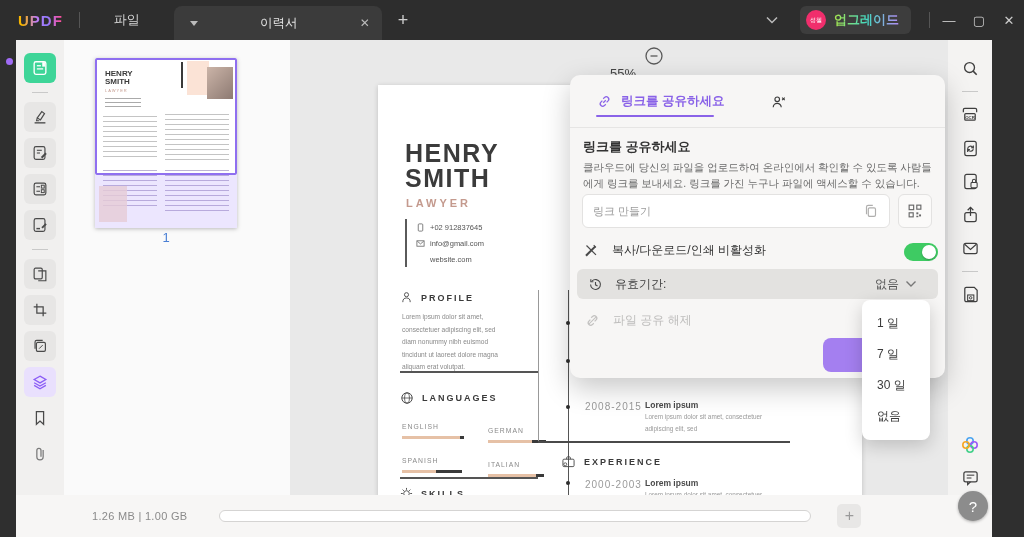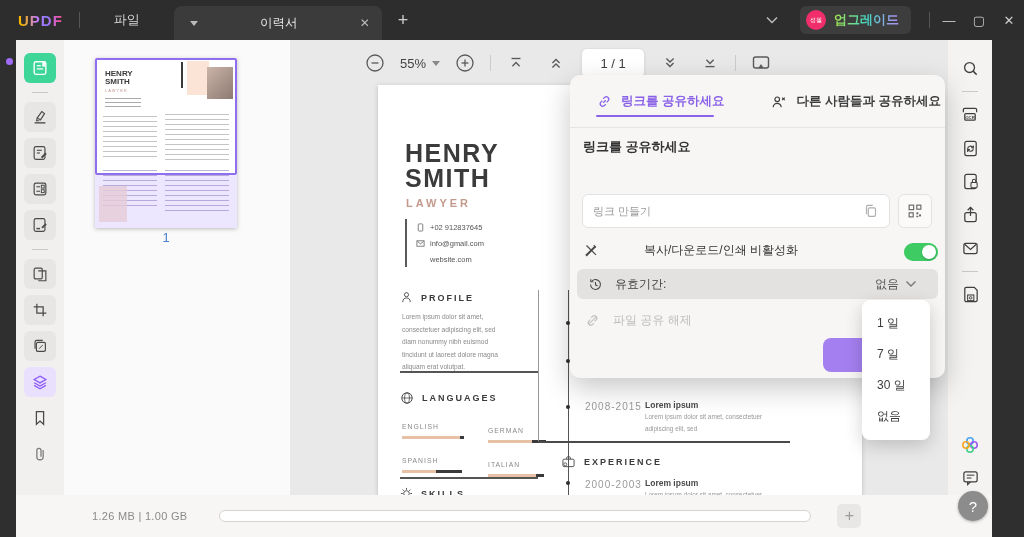--- a/index.html
+++ b/index.html
@@ -43,21 +43,21 @@
   .sideicon.active-purple{background:#e9e0fd;}
   .side-div{width:16px;height:1px;background:#c9c9c9;margin:6px 0;}
   .ic{display:block;}
   
   .thumbs{left:64px;top:40px;width:226px;height:455px;background:#fafafa;}
   .thumb-card{left:95px;top:58px;width:142px;height:170px;background:#fff;box-shadow:0 1px 4px rgba(0,0,0,.25);}
   .mini-viewport{left:95px;top:58px;width:142px;height:117px;border:2px solid #8f6ff0;border-radius:2px;}
   .mini-overlay{left:95px;top:175px;width:142px;height:53px;background:rgba(167,139,250,.22);}
   .thumb-num{left:95px;top:230px;width:142px;text-align:center;font-size:13px;color:#4a7fd4;}
   
-  .toolbar{left:290px;top:46px;width:658px;height:34px;display:flex;align-items:center;color:#4a4a4a;}
+  .toolbar{left:290px;top:46px;width:658px;height:34px;display:flex;align-items:center;color:#4a4a4a;flex-direction:column;}
   .tool-btn{display:flex;align-items:center;justify-content:center;width:30px;height:30px;}
   .zoom-val{font-size:13px;color:#444;margin:0 2px 0 10px;}
   .zoom-caret{width:0;height:0;border-left:4px solid transparent;border-right:4px solid transparent;border-top:5px solid #888;margin:0 10px 0 4px;}
   .tool-sep{width:1px;height:16px;background:#ccc;margin:0 10px;}
   .pagebox{width:64px;height:30px;background:#fff;border:1px solid #e0e0e0;border-radius:6px;box-shadow:0 1px 3px rgba(0,0,0,.08);
            display:flex;align-items:center;justify-content:center;font-size:13px;color:#404040;margin:0 10px;}
   
   .page{left:378px;top:85px;width:484px;height:412px;background:#fff;box-shadow:0 1px 5px rgba(0,0,0,.18);overflow:hidden;}
   .doc-name{left:27px;top:56px;font-size:25px;font-weight:bold;color:#3b3b3b;line-height:1.0;letter-spacing:1.5px;}
   .doc-role{left:28px;top:112px;font-size:11px;letter-spacing:3px;color:#c49a8e;font-weight:bold;}
@@ -411,27 +411,27 @@
             <path d="M12.5 11 L14.2 9.3 a2.9 2.9 0 0 0 -4.1 -4.1 L8.5 6.8" fill="none" stroke="#8a63e8" stroke-width="1.5"></path>
           </svg>
         <span>링크를 공유하세요</span>
       </div>
       <div class="dlg-tab unsel">
         <svg class="ic" width="18" height="16" viewBox="0 0 20 18">
             <circle cx="8" cy="6" r="2.6" fill="none" stroke="#3c3c3c" stroke-width="1.3"></circle>
             <path d="M3.5 15 a4.5 4.5 0 0 1 9 0" fill="none" stroke="#3c3c3c" stroke-width="1.3"></path>
             <path d="M13.5 4 l3 3 m0 -3 l-3 3" stroke="#3c3c3c" stroke-width="1.2"></path>
           </svg>
-        <span>다른 사람들과 공유하세요</span>
       </div>
     </div>
     <div class="tab-underline"></div>
     <div class="dlg-divider"></div>
 
     <div class="dlg-title">링크를 공유하세요</div>
+    <div class="dlg-desc">클라우드에 당신의 파일을 업로드하여 온라인에서 확인할 수 있도록 사람들에게 링크를 보내세요. 링크를 가진 누구나 파일에 액세스할 수 있습니다.</div>
 
     <input class="link-input" type="text" placeholder="링크 만들기" style="">
     <svg class="abs copy-in-input ic" width="18" height="18" viewBox="0 0 20 20">
         <rect x="7" y="6.5" width="8" height="9.5" rx="1.5" fill="none" stroke="#b0afae" stroke-width="1.3"></rect>
         <path d="M5 13.5 V5.5 A1.8 1.8 0 0 1 6.8 3.7 H12" fill="none" stroke="#b0afae" stroke-width="1.3"></path>
       </svg>
     <div class="qr-btn">
       <svg class="ic" width="18" height="18" viewBox="0 0 20 20">
           <g fill="none" stroke="#6a6a6a" stroke-width="1.3">
             <rect x="3.5" y="3.5" width="5" height="5"></rect>
@@ -439,21 +439,21 @@
             <rect x="3.5" y="12" width="4.5" height="4.5"></rect>
           </g>
           <g fill="#6a6a6a">
             <rect x="11.5" y="11.5" width="2.2" height="2.2"></rect>
             <rect x="14.5" y="13.8" width="2.2" height="2.2"></rect>
             <rect x="11.5" y="15.3" width="2.2" height="1.6"></rect>
           </g>
         </svg>
     </div>
 
-    <div class="opt-row" style="top:166px;gap:32px;">
+    <div class="opt-row" style="top:166px;">
       <svg class="ic" width="18" height="18" viewBox="0 0 20 20">
           <path d="M4.5 15.5 L14 6 l0.8 0.8 L5.3 16.3 Z" fill="none" stroke="#4a4a4a" stroke-width="1.2"></path>
           <path d="M13 4.5 l2.5 2.5" stroke="#4a4a4a" stroke-width="1.2"></path>
           <line x1="5" y1="5" x2="15.5" y2="15.5" stroke="#4a4a4a" stroke-width="1.3"></line>
         </svg>
       <span>복사/다운로드/인쇄 비활성화</span>
     </div>
     <div class="toggle">
         <span class="knob"></span>
       </div>

